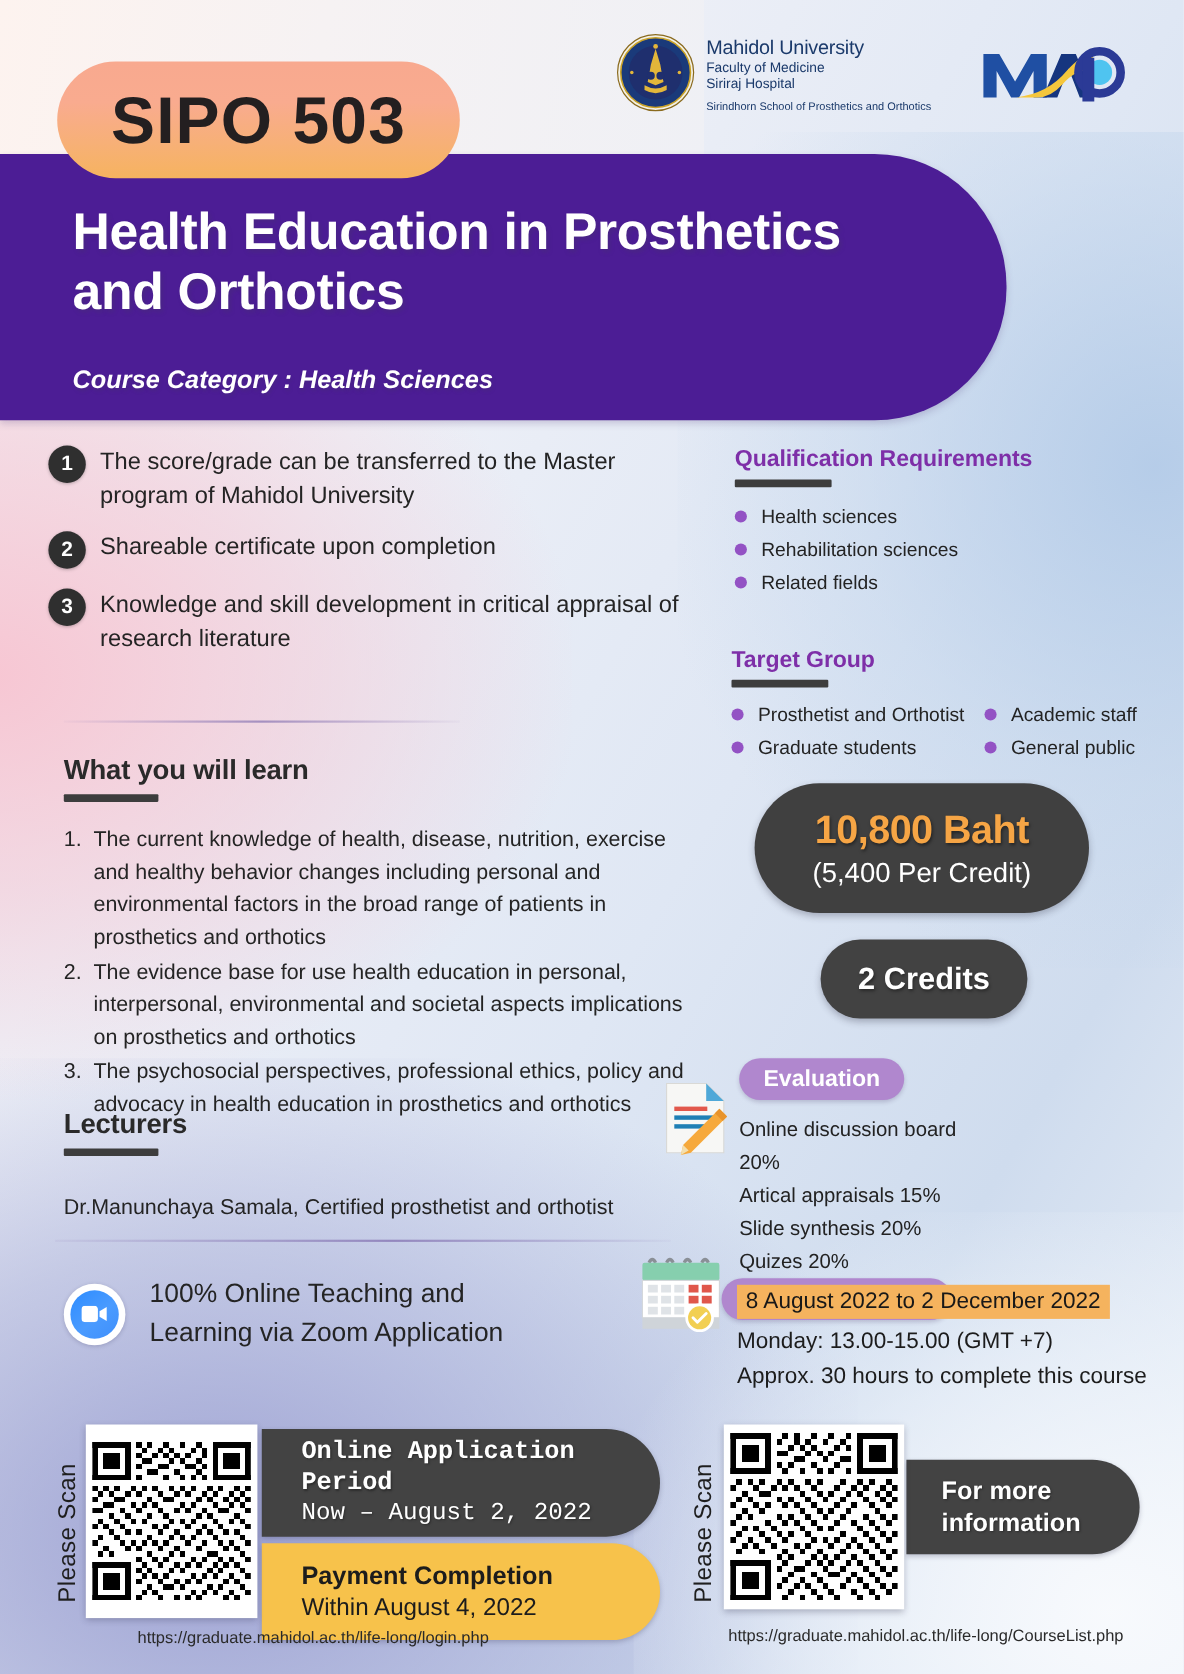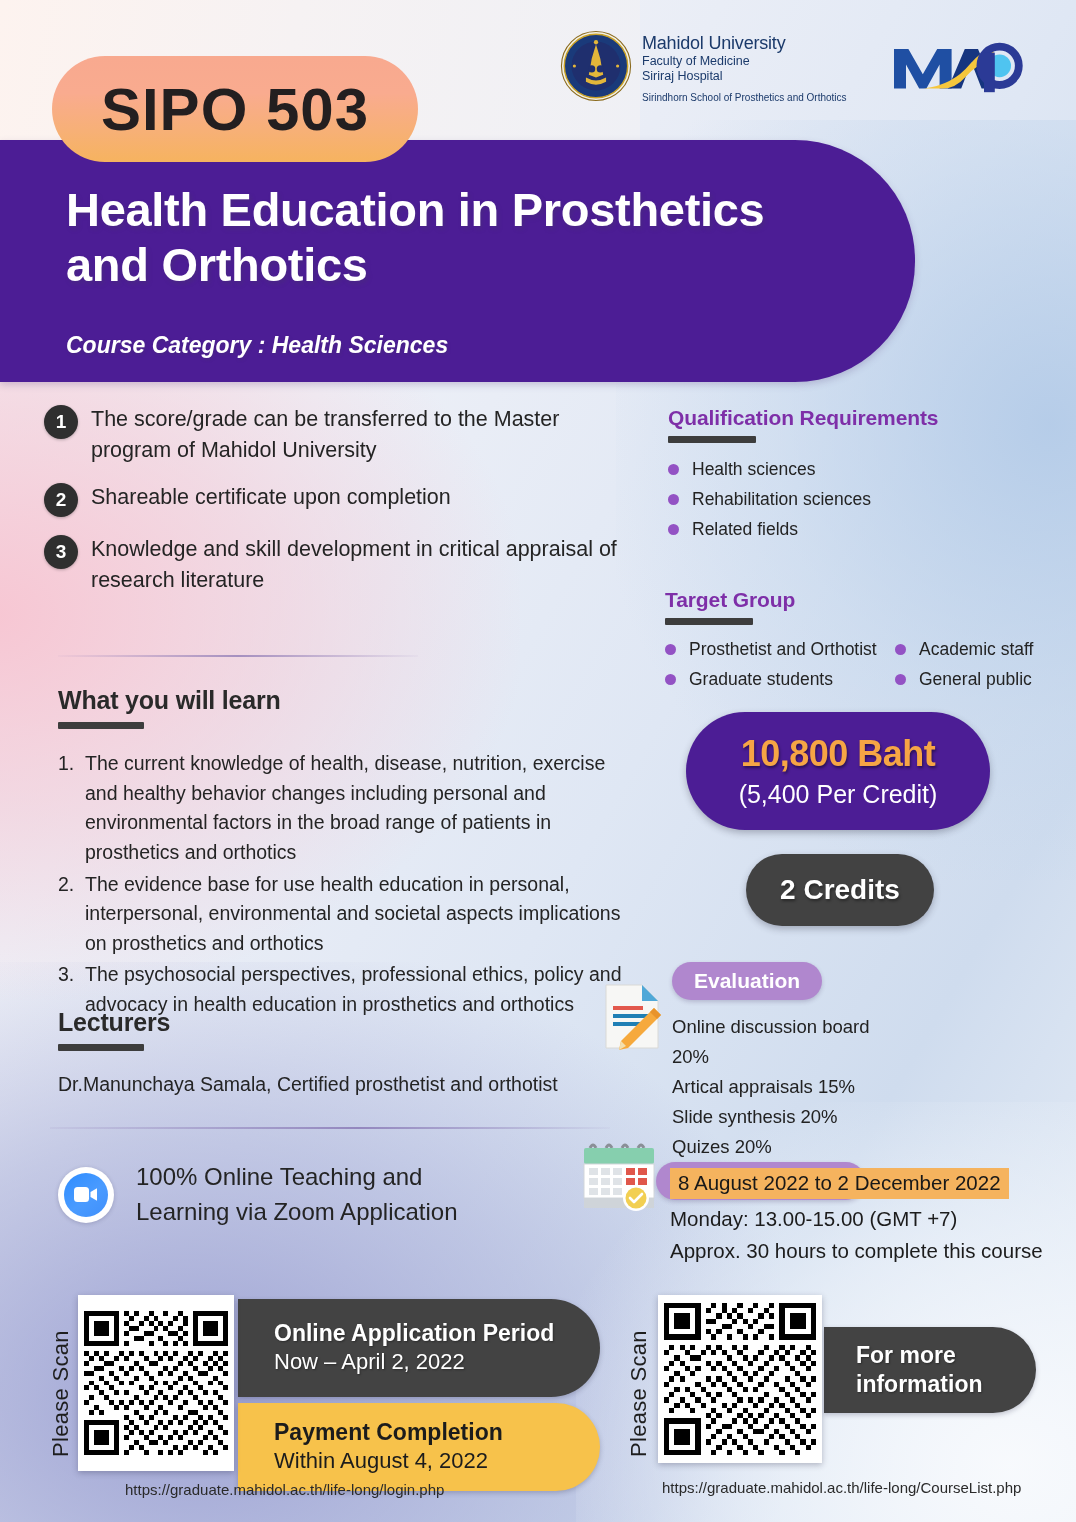--- a/index.html
+++ b/index.html
@@ -95,21 +95,21 @@
   }
   .sec-rule { width:86px; height:7px; background:#3d3d3d; margin-top:7px; border-radius:1px; }
   #learn { position:absolute; left:58px; top:686px; width:580px; }
   #learn ol { margin-top:20px; list-style:none; }
   #learn li {
     font-size:19.5px; color:#242424; line-height:1.52; margin-bottom:2px;
     padding-left:27px; text-indent:-27px;
   }
   #learn li .mk { display:inline-block; width:27px; text-indent:0; }
   #lecturers { position:absolute; left:58px; top:1008px; width:580px; }
-  #lecturers .name { margin-top:22px; font-size:19.5px; color:#242424; }
+  #lecturers .name { margin-top:36px; font-size:19.5px; color:#242424; }
   .divider2 {
     position:absolute; left:50px; top:1127px; width:560px; height:2px;
     background:linear-gradient(90deg,rgba(150,130,185,0.10),rgba(135,118,180,0.80) 55%,rgba(150,130,185,0.05));
   }
   
   #zoom-row { position:absolute; left:58px; top:1160px; display:flex; align-items:center; }
   .zoom-icon {
     width:56px; height:56px; border-radius:50%; background:#ffffff;
     display:flex; align-items:center; justify-content:center; flex:none;
     box-shadow:0 1px 4px rgba(40,40,80,0.22);
@@ -130,21 +130,21 @@
     width:11px; height:11px; border-radius:50%; background:#9352c4; flex:none; margin-right:13px;
   }
   .bl .lbl { font-size:17.5px; color:#232323; }
   #target { position:absolute; left:665px; top:588px; width:400px; }
   #target .cols { display:flex; margin-top:14px; }
   #target .c1 { width:230px; }
   #target .c2 { width:170px; }
   
   #price-pill {
     position:absolute; left:686px; top:712px; width:304px; height:118px; z-index:7;
-    background:#4c1d95; border-radius:59px; box-shadow:0 3px 7px rgba(40,40,60,0.3);
+    background:#404040; border-radius:59px; box-shadow:0 3px 7px rgba(40,40,60,0.3);
     display:flex; flex-direction:column; align-items:center; justify-content:center;
   }
   #price-pill .amt {
     font-size:36px; font-weight:bold; color:#f6a545; letter-spacing:-0.5px;
     text-shadow:1px 2px 3px rgba(0,0,0,0.45);
   }
   #price-pill .per { font-size:25px; color:#ffffff; margin-top:5px; }
   #credits-pill {
     position:absolute; left:746px; top:854px; width:188px; height:72px; z-index:7;
     background:#424242; border-radius:36px; box-shadow:0 3px 7px rgba(40,40,60,0.3);
@@ -422,23 +422,23 @@
     </div>
     <div class="lines">
       <div><span class="hl">8 August 2022 to 2 December 2022</span></div>
       <div class="ln">Monday: 13.00-15.00 (GMT +7)</div>
       <div class="ln">Approx. 30 hours to complete this course</div>
     </div>
   </div>
 
   <div class="qr-block" style="left:30px; top:1285px; width:580px; height:225px;">
     <div class="please-scan" style="left:18px; top:26px; height:146px;">Please Scan</div>
-    <div class="band dark" style="left:208px; top:14px; width:362px; height:98px;">
+    <div class="band dark" style="left:208px; top:14px; width:362px; height:98px;font-family:Liberation Mono, monospace;">
       <div class="l1">Online Application Period</div>
-      <div class="l2">Now – April 2, 2022</div>
+      <div class="l2">Now – August 2, 2022</div>
     </div>
     <div class="band gold" style="left:208px; top:118px; width:362px; height:88px;">
       <div class="l1">Payment Completion</div>
       <div class="l2">Within August 4, 2022</div>
     </div>
     <div class="qr-img" style="left:48px; top:10px; width:156px; height:176px;">
       <svg class="qrsvg" width="144" height="164" viewBox="0 0 29 29" shape-rendering="crispEdges">
         <rect width="29" height="29" fill="#fff"></rect>
         <g fill="#000">
           <rect x="0" y="0" width="7" height="1"></rect>

